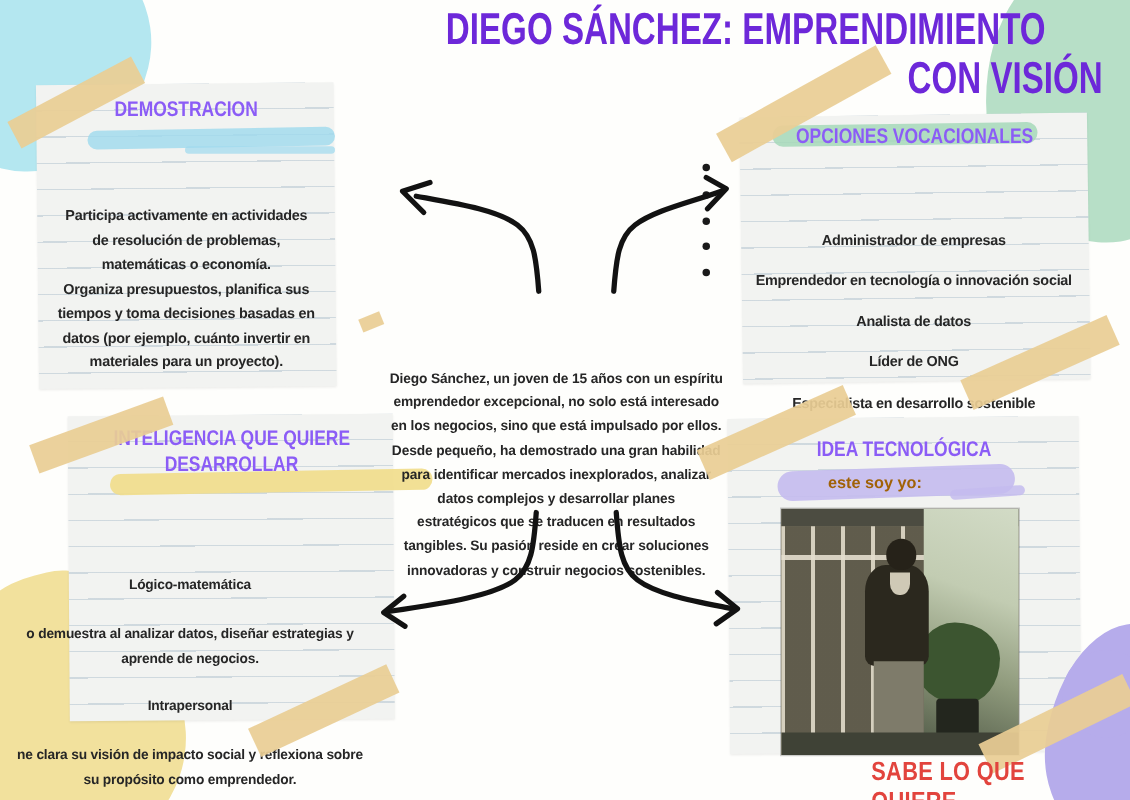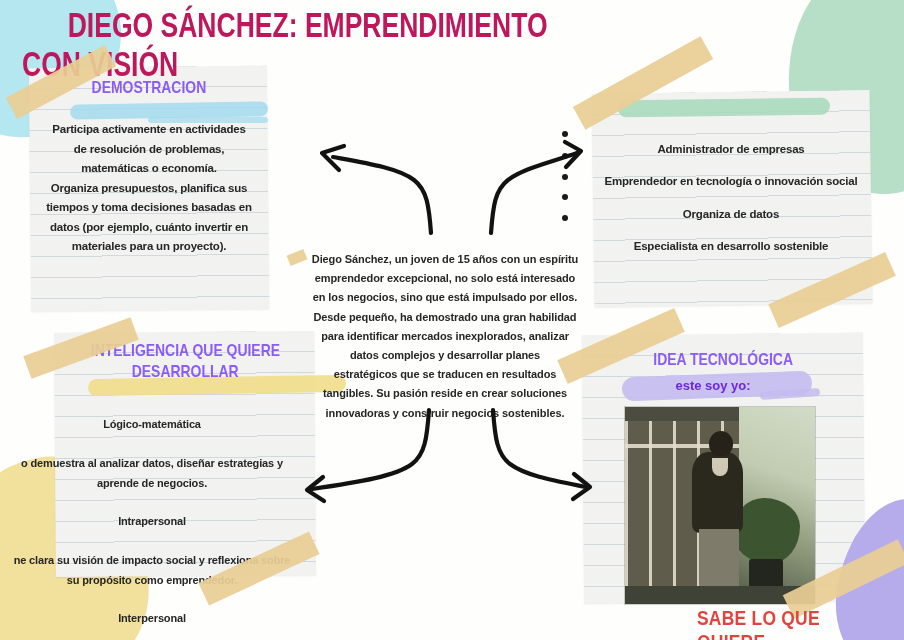--- a/index.html
+++ b/index.html
@@ -36,33 +36,33 @@
   .card-idea{left:583px;top:334px;width:281px;height:268px;transform:rotate(-.5deg);}
   
   .hl{position:absolute;z-index:3;border-radius:9px;}
   .hl-demo{left:70px;top:103px;width:198px;height:15px;background:#9ed9ee;opacity:.8;transform:rotate(-1deg);}
   .hl-demo-tail{left:148px;top:117px;width:120px;height:6px;background:#9ed9ee;opacity:.7;border-radius:4px;}
   .hl-opc{left:618px;top:99px;width:212px;height:17px;background:#a6d8ba;opacity:.85;transform:rotate(-.8deg);}
   .hl-des{left:88px;top:377px;width:258px;height:17px;background:#f1dd8a;opacity:.9;transform:rotate(-1deg);}
   .hl-yo{left:622px;top:374px;width:190px;height:24px;background:#c4bbee;opacity:.9;border-radius:12px;transform:rotate(-2deg);}
   .hl-yo-tail{left:760px;top:390px;width:60px;height:8px;background:#c4bbee;opacity:.85;border-radius:5px;transform:rotate(-4deg);}
   
-  .title{position:absolute;left:0;right:0;top:8px;text-align:left;z-index:4;color:#be185d;}
+  .title{position:absolute;left:0;right:0;top:8px;text-align:right;z-index:4;color:#6d28d9;}
   .title .tline{display:block;line-height:32px;}
   .title .tline > span{display:inline-block;font-size:34px;transform:scale(.78,1.05);transform-origin:center;letter-spacing:0;}
   .hdr{position:absolute;z-index:4;text-align:center;color:#8b5cf6;}
   .hdr > span{display:inline-block;font-size:17px;transform:scaleX(.82);transform-origin:center;line-height:21px;}
-  .bodytext{position:absolute;z-index:4;text-align:center;white-space:pre-line;color:#262626;}
+  .bodytext{position:absolute;z-index:4;text-align:center;white-space:pre-line;color:#262626;margin-top:44px;}
   .t-demo{left:25px;top:120px;width:248px;font-size:11.5px;line-height:19.5px;letter-spacing:-.2px;}
   .t-para{left:297px;top:250px;width:296px;font-size:11px;line-height:19.2px;letter-spacing:-.1px;}
   .t-opc{left:566px;top:127px;width:330px;font-size:11.5px;letter-spacing:-.2px;}
   .t-opc .opc-item{line-height:20.4px;}
   .t-intel{left:-30px;top:396px;width:364px;font-size:11px;line-height:19.4px;letter-spacing:-.15px;}
   .t-intel .sec-h{line-height:19.4px;}
-  .caption{position:absolute;left:583px;top:378px;width:260px;text-align:center;z-index:4;font-size:13px;color:#6d28d9;}
+  .caption{position:absolute;left:570px;top:378px;width:260px;text-align:center;z-index:4;font-size:13px;color:#a16207;}
   .slogan{position:absolute;z-index:7;color:#e2443d;}
   .slogan > span{display:inline-block;font-size:21px;transform:scaleX(.83);transform-origin:left;letter-spacing:.3px;}
   .slogan-left{left:247px;top:591px;}
   .slogan-right{left:697px;top:606px;}
   
   .dot{position:absolute;width:6px;height:6px;border-radius:50%;background:#1a1a1a;z-index:4;}
   
   .arrows{position:absolute;left:0;top:0;z-index:6;pointer-events:none;}
   
   .photo{position:absolute;left:625px;top:407px;width:190px;height:197px;z-index:4;background:#76725f;overflow:hidden;outline:1px solid rgba(0,0,0,.18);}
@@ -113,24 +113,28 @@
     <span>DEMOSTRACION</span>
   </div>
   <div class="bodytext t-demo">Participa activamente en actividades
 de resolución de problemas,
 matemáticas o economía.
 Organiza presupuestos, planifica sus
 tiempos y toma decisiones basadas en
 datos (por ejemplo, cuánto invertir en
 materiales para un proyecto).</div>
 
+  <div class="hdr" style="left:593px;top:98px;width:278px;">
+    <span>OPCIONES VOCACIONALES</span>
+  </div>
   <div class="bodytext t-opc">
     <div class="opc-item">Administrador de empresas</div>
     <div class="opc-item">Emprendedor en tecnología o innovación social</div>
-    <div class="opc-item">Organiza de datos</div>
+    <div class="opc-item">Analista de datos</div>
+    <div class="opc-item">Líder de ONG</div>
     <div class="opc-item">Especialista en desarrollo sostenible</div>
   </div>
   <div class="dot" style="left:562px;top:131px;"></div>
   <div class="dot" style="left:562px;top:153px;"></div>
   <div class="dot" style="left:562px;top:174px;"></div>
   <div class="dot" style="left:562px;top:194px;"></div>
   <div class="dot" style="left:562px;top:215px;"></div>
 
   <div class="bodytext t-para">Diego Sánchez, un joven de 15 años con un espíritu
 emprendedor excepcional, no solo está interesado

